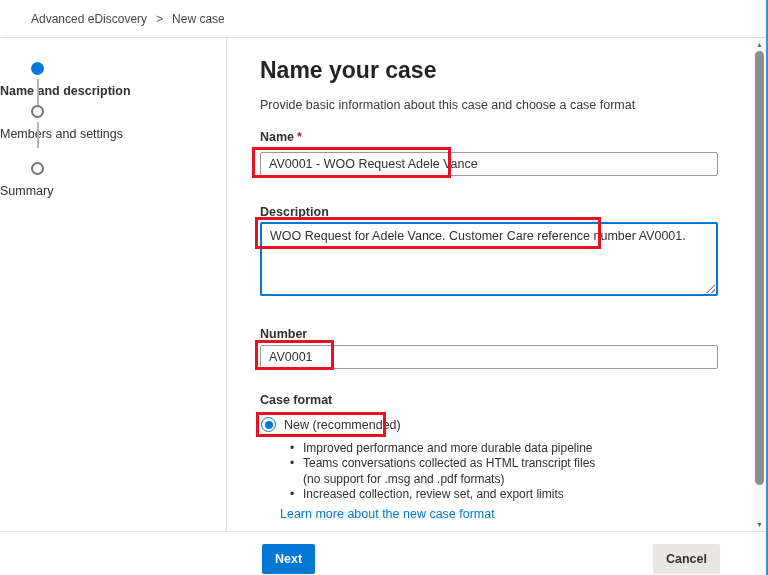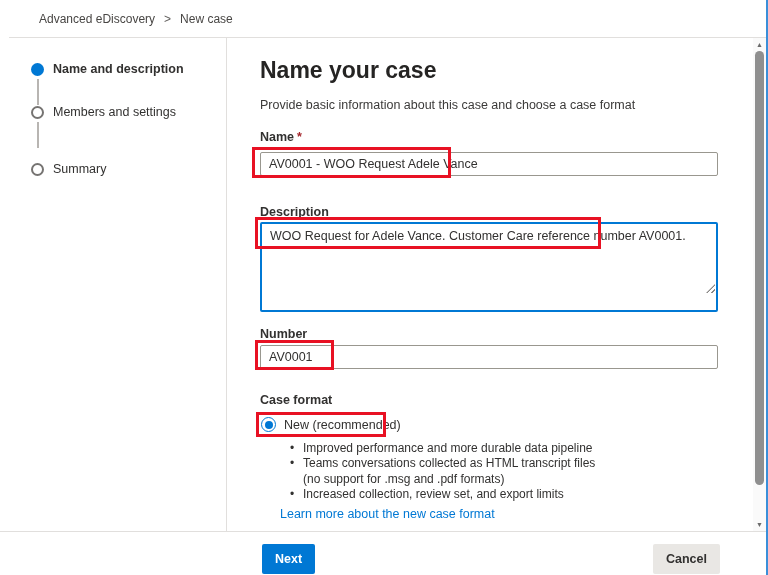--- a/index.html
+++ b/index.html
@@ -7,35 +7,35 @@
   body {
     position: relative;
     font-family: "Liberation Sans", sans-serif;
     background: #ffffff;
     color: #323130;
     overflow: hidden;
   }
 
   
   .breadcrumb {
-    position: absolute; top: 0; left: 9px; right: 0; height: 38px;
+    position: absolute; top: 0; left: 1px; right: 0; height: 38px;
     border-bottom: 1px solid #e1dfdd;
     display: flex; align-items: center; gap: 9px;
     padding-left: 30px;
     font-size: 12px; color: #484644;
   }
   .breadcrumb .sep { color: #605e5c; font-size: 12px; }
   .breadcrumb .crumb-link { cursor: pointer; }
 
   
   .stepper-panel {
     position: absolute; top: 38px; left: 0; width: 227px; bottom: 44px;
     border-right: 1px solid #e1dfdd; background: #fff;
   }
-  .step { position: absolute; left: 0; display: flex; align-items: flex-end; gap: 9px; cursor: pointer; }
+  .step { position: absolute; left: 0; display: flex; align-items: flex-start; gap: 9px; cursor: pointer; flex-direction: column; }
   .step-circle {
     width: 13px; height: 13px; border-radius: 50%; margin-left: 31px; flex: 0 0 13px;
   }
   .step-circle.active { background: #0078d4; }
   .step-circle.pending { background: #fff; border: 2px solid #767472; }
   .step-label { font-size: 12.5px; color: #323130; }
   .step-label.active { font-weight: 700; }
   .step-connector {
     position: absolute; left: 37px; width: 1.5px; background: #b8b5b2;
   }
@@ -52,21 +52,21 @@
   .required { color: #a4262c; margin-left: 3px; }
 
   .text-field {
     position: absolute; left: 32px; width: 458px; height: 24px;
     border: 1px solid #99978f; border-radius: 2px;
     padding: 8px 8px; font-family: "Liberation Sans", sans-serif;
     font-size: 12.5px; color: #323130; background: #fff; outline: none;
   }
 
   .desc-textarea {
-    position: absolute; left: 32px; top: 184px; width: 458px; height: 90px;
+    position: absolute; left: 32px; top: 184px; width: 458px; height: 74px;
     border: 2px solid #0078d4; border-radius: 2px;
     padding: 5px 8px; font-family: "Liberation Sans", sans-serif;
     font-size: 12.5px; color: #323130; resize: none; outline: none; overflow: hidden;
   }
   .resize-grip {
     position: absolute; left: 478px; top: 246px; width: 9px; height: 9px;
     background: repeating-linear-gradient(-45deg, transparent 0 2px, #8a8886 2px 3.5px);
     clip-path: polygon(100% 0, 100% 100%, 0 100%);
     pointer-events: none;
   }

